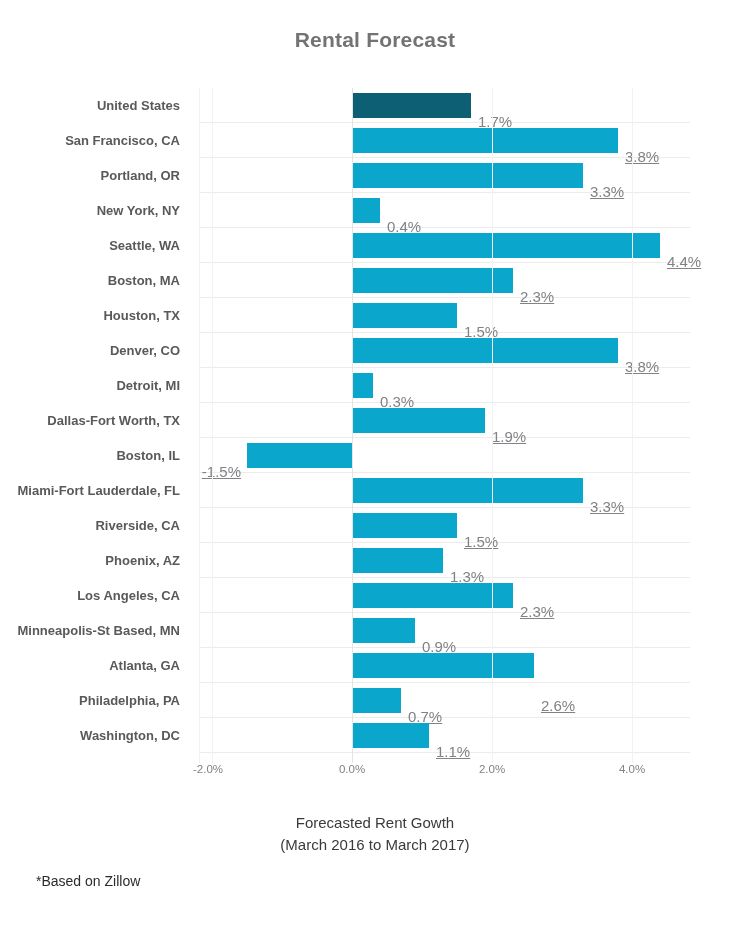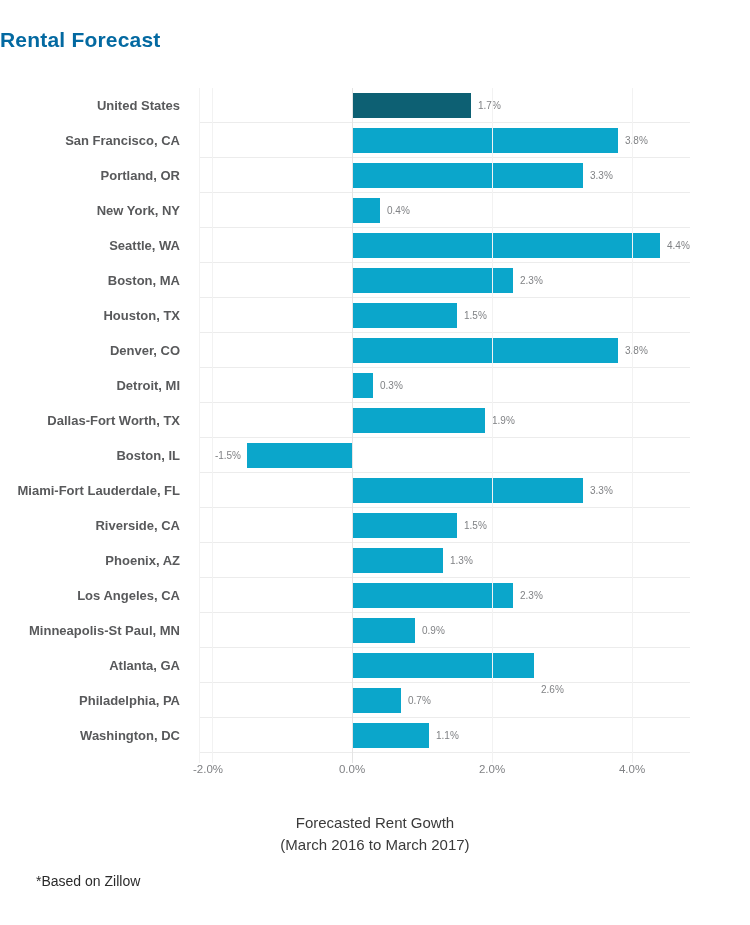--- a/index.html
+++ b/index.html
@@ -14,24 +14,24 @@
     overflow: hidden;
     position: relative;
   }
 
   
   .chart-title {
     position: absolute;
     left: 0;
     top: 28px;
     width: 750px;
-    text-align: left;
+    text-align: center;
     font-size: 21px;
     font-weight: bold;
-    color: #0369a1;
+    color: #737373;
     letter-spacing: .2px;
   }
 
   
   .plot-wrap {
     position: absolute;
     left: 0;
     top: 88px;
     width: 750px;
     height: 675px;
@@ -91,26 +91,27 @@
     top: 0;
     height: 25px;
     background: #0ba6cb;
   }
   .bar.accent {
     background: #0d6073;
   }
 
   .bar-value {
     position: absolute;
-    top: 0;
+    top: 16px;
     height: 25px;
     line-height: 25px;
-    font-size: 10px;
+    font-size: 15px;
     color: #808285;
     white-space: nowrap;
+    text-decoration: underline;
   }
 
   
   .vgrid-zero {
     position: absolute;
     top: 0;
     bottom: 0;
     width: 1px;
     background: #e4e4e4;
   }
@@ -281,21 +282,21 @@
       <div class="row">
         <div class="hgrid"></div>
         <div class="row-label">Los Angeles, CA</div>
         <div class="bar-band">
           <div class="bar" style="left: 352px; width: 161px;"></div>
           <div class="bar-value" style="left: 520px;">2.3%</div>
         </div>
       </div>
       <div class="row">
         <div class="hgrid"></div>
-        <div class="row-label">Minneapolis-St Paul, MN</div>
+        <div class="row-label">Minneapolis-St Based, MN</div>
         <div class="bar-band">
           <div class="bar" style="left: 352px; width: 63px;"></div>
           <div class="bar-value" style="left: 422px;">0.9%</div>
         </div>
       </div>
       <div class="row">
         <div class="hgrid"></div>
         <div class="row-label">Atlanta, GA</div>
         <div class="bar-band">
           <div class="bar" style="left: 352px; width: 182px;"></div>

